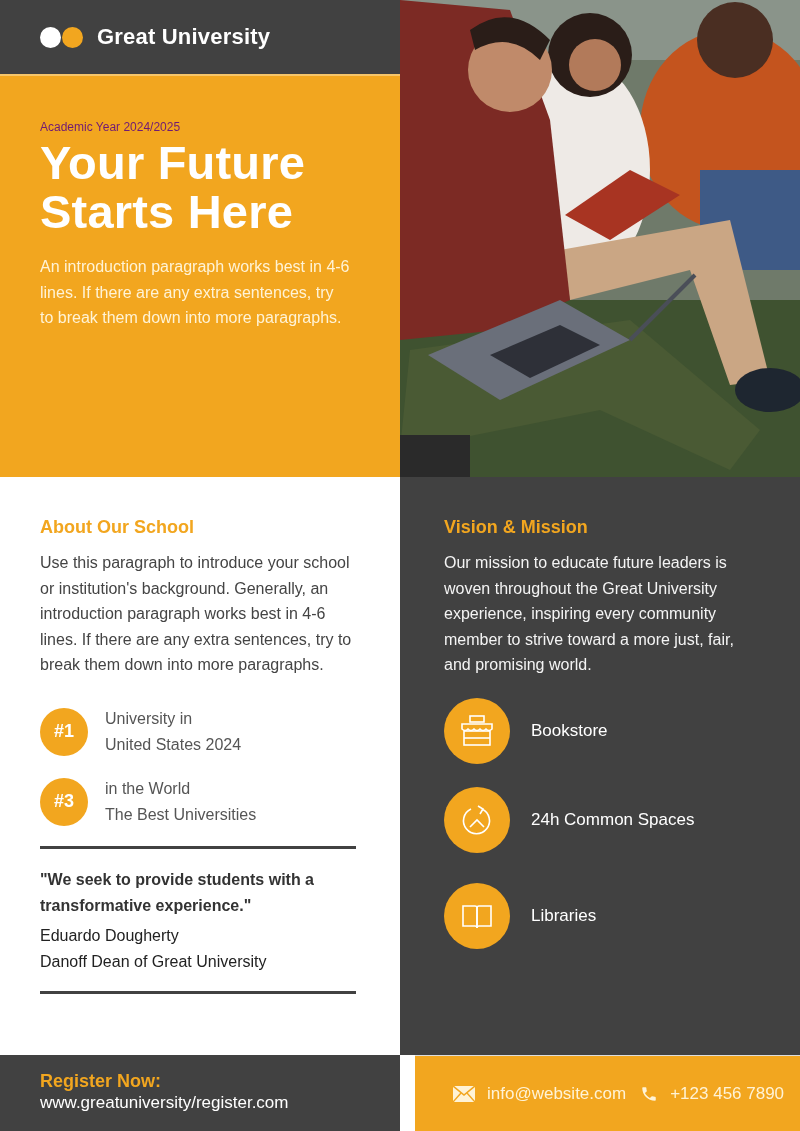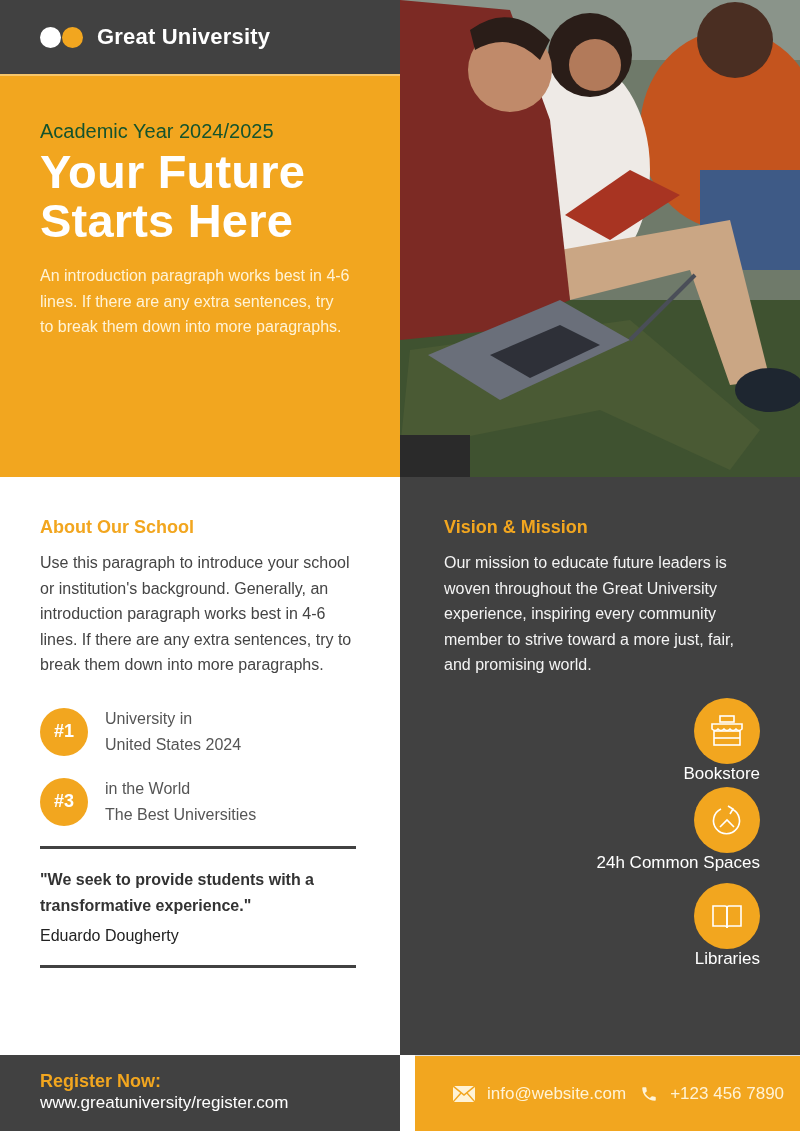--- a/index.html
+++ b/index.html
@@ -11,21 +11,21 @@
   
   .brand-bar { position: absolute; left: 0; top: 0; width: 400px; height: 74px; background: #414141; display: flex; align-items: center; padding-left: 40px; }
   .logo { display: flex; align-items: center; margin-right: 14px; }
   .logo .dot { width: 21px; height: 21px; border-radius: 50%; }
   .logo .dot.white { background: #ffffff; }
   .logo .dot.orange { background: #f2a61f; margin-left: 1px; }
   .brand-name { color: #fff; font-weight: bold; font-size: 22px; letter-spacing: 0.2px; }
 
   
   .hero { position: absolute; left: 0; top: 74px; width: 400px; height: 403px; background: #f2a61f; border-top: 2px solid #f6c56a; padding: 44px 40px 0 40px; }
-  .academic-year { color: #14532d; font-size: 20px; }
+  .academic-year { color: #701a75; font-size: 12px; }
   .hero-title { color: #fff; font-weight: bold; font-size: 47px; line-height: 49px; margin-top: 4px; letter-spacing: 0.2px; }
   .badge { display: inline-block; margin-top: 16px; background: #414141; color: #fff; font-weight: bold; font-size: 18px; padding: 7px 20px 7px 20px; border-radius: 20px; letter-spacing: 0.2px; }
   .hero-intro { color: #fff3d6; font-size: 16px; line-height: 25.5px; margin-top: 18px; width: 310px; }
 
   
   .photo { position: absolute; left: 400px; top: 0; width: 400px; height: 477px; overflow: hidden;
     background: linear-gradient(180deg, #5a6b5e 0%, #6b5a50 20%, #7a3a2e 40%, #c4a385 60%, #4a5a3a 80%, #3e4d2c 100%); }
 
   
   .about { position: absolute; left: 0; top: 477px; width: 435px; height: 578px; background: #fff; padding: 40px 40px 0 40px; }
@@ -39,21 +39,21 @@
   .rule.top { margin-top: 16px; }
   .quote { margin-top: 18px; color: #333; font-weight: bold; font-size: 16px; line-height: 26px; width: 320px; }
   .quote-author { color: #222; font-size: 16px; line-height: 26px; margin-top: 4px; }
   .rule.bottom { margin-top: 16px; }
 
   
   .mission { position: absolute; left: 400px; top: 477px; width: 400px; height: 578px; background: #414141; padding: 40px 40px 0 44px; }
   .mission-text { color: #f4f4f4; font-size: 16px; line-height: 25.5px; margin-top: 12px; width: 320px; }
   .facilities-heading { margin-top: 26px; }
   .facility-list { margin-top: 20px; }
-  .facility { display: flex; align-items: flex-end; height: 66px; flex-direction: column; }
+  .facility { display: flex; align-items: center; height: 66px; }
   .facility + .facility { margin-top: 23px; }
   .facility:last-child { margin-top: 30px; }
   .facility-icon { width: 66px; height: 66px; border-radius: 50%; background: #f2a61f; display: flex; align-items: center; justify-content: center; flex-shrink: 0; }
   .facility-icon svg { width: 38px; height: 38px; }
   .facility-label { color: #fff; font-size: 17px; margin-left: 21px; }
 
   
   .footer-left { position: absolute; left: 0; top: 1055px; width: 400px; height: 76px; background: #414141; padding: 15px 0 0 40px; }
   .register-label { color: #f2a61f; font-weight: bold; font-size: 18px; line-height: 22px; }
   .register-url { color: #fff; font-size: 17px; line-height: 22px; }
@@ -137,20 +137,21 @@
           <div>in the World</div>
           <div>The Best Universities</div>
         </div>
       </div>
     </div>
 
     <div class="rule top"></div>
     <p class="quote">"We seek to provide students with a transformative experience."</p>
     <div class="quote-author">
       <div>Eduardo Dougherty</div>
+      <div>Danoff Dean of Great University</div>
     </div>
     <div class="rule bottom"></div>
   </div>
 
   <div class="mission">
     <h2 class="section-heading">Vision &amp; Mission</h2>
     <p class="mission-text">Our mission to educate future leaders is woven throughout the Great University experience, inspiring every community member to strive toward a more just, fair, and promising world.</p>
 
 
     <div class="facility-list">

